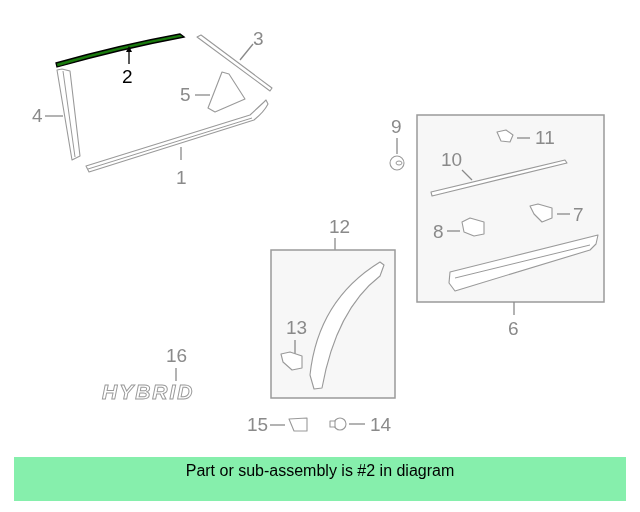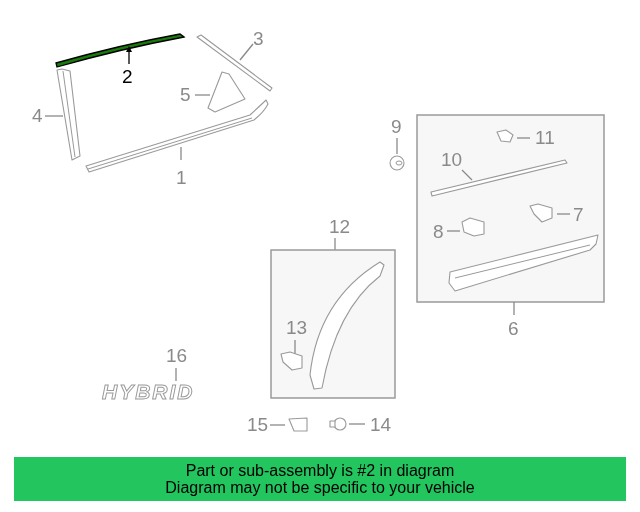--- a/index.html
+++ b/index.html
@@ -4,21 +4,21 @@
 <style>
   html, body { margin:0; padding:0; background:#ffffff; }
   body { width:640px; height:512px; position:relative; overflow:hidden; font-family:"Liberation Sans", sans-serif; }
   #diagram { position:absolute; left:0; top:0; width:640px; height:512px; }
   .lbl { font-family:"Liberation Sans", sans-serif; font-size:19px; fill:#8a8a8a; }
   .lbl-hl { font-family:"Liberation Sans", sans-serif; font-size:19px; fill:#000000; }
   .part { fill:#ffffff; stroke:#9a9a9a; stroke-width:1.1; stroke-linejoin:round; }
   .thin { fill:none; stroke:#9a9a9a; stroke-width:1; }
   .arrow { stroke:#8a8a8a; stroke-width:1.3; fill:none; }
   .box { fill:#f7f7f7; stroke:#9a9a9a; stroke-width:1.5; }
-  #banner { position:absolute; left:14px; top:457px; width:612px; height:44px; background:#22c55e;
+  #banner { position:absolute; left:14px; top:457px; width:612px; height:44px; background:#86efac;
             color:#000; text-align:center; font-size:16px; line-height:17px; padding-top:5px; box-sizing:border-box; }
   #banner div { white-space:nowrap; }
 </style>
 </head>
 <body>
 
 <svg id="diagram" viewBox="0 0 640 512" xmlns="http://www.w3.org/2000/svg">
 
   <g>
     <path d="M56,63 Q120,45 180,34 L184,37 Q120,49 57,67 Z" fill="#1a7a0e" stroke="#000" stroke-width="1.3"></path>
@@ -123,14 +123,13 @@
   <g>
     <circle class="part" cx="340" cy="424" r="6"></circle>
     <path class="part" d="M330,421 L335,421 L335,427 L330,427 Z"></path>
     <line class="arrow" x1="349" y1="424" x2="365" y2="424"></line>
     <text class="lbl" x="370" y="431">14</text>
   </g>
 </svg>
 
 <div id="banner">
   <div>Part or sub-assembly is #2 in diagram</div>
-  <div>Diagram may not be specific to your vehicle</div>
 </div>
 
 </body></html>

